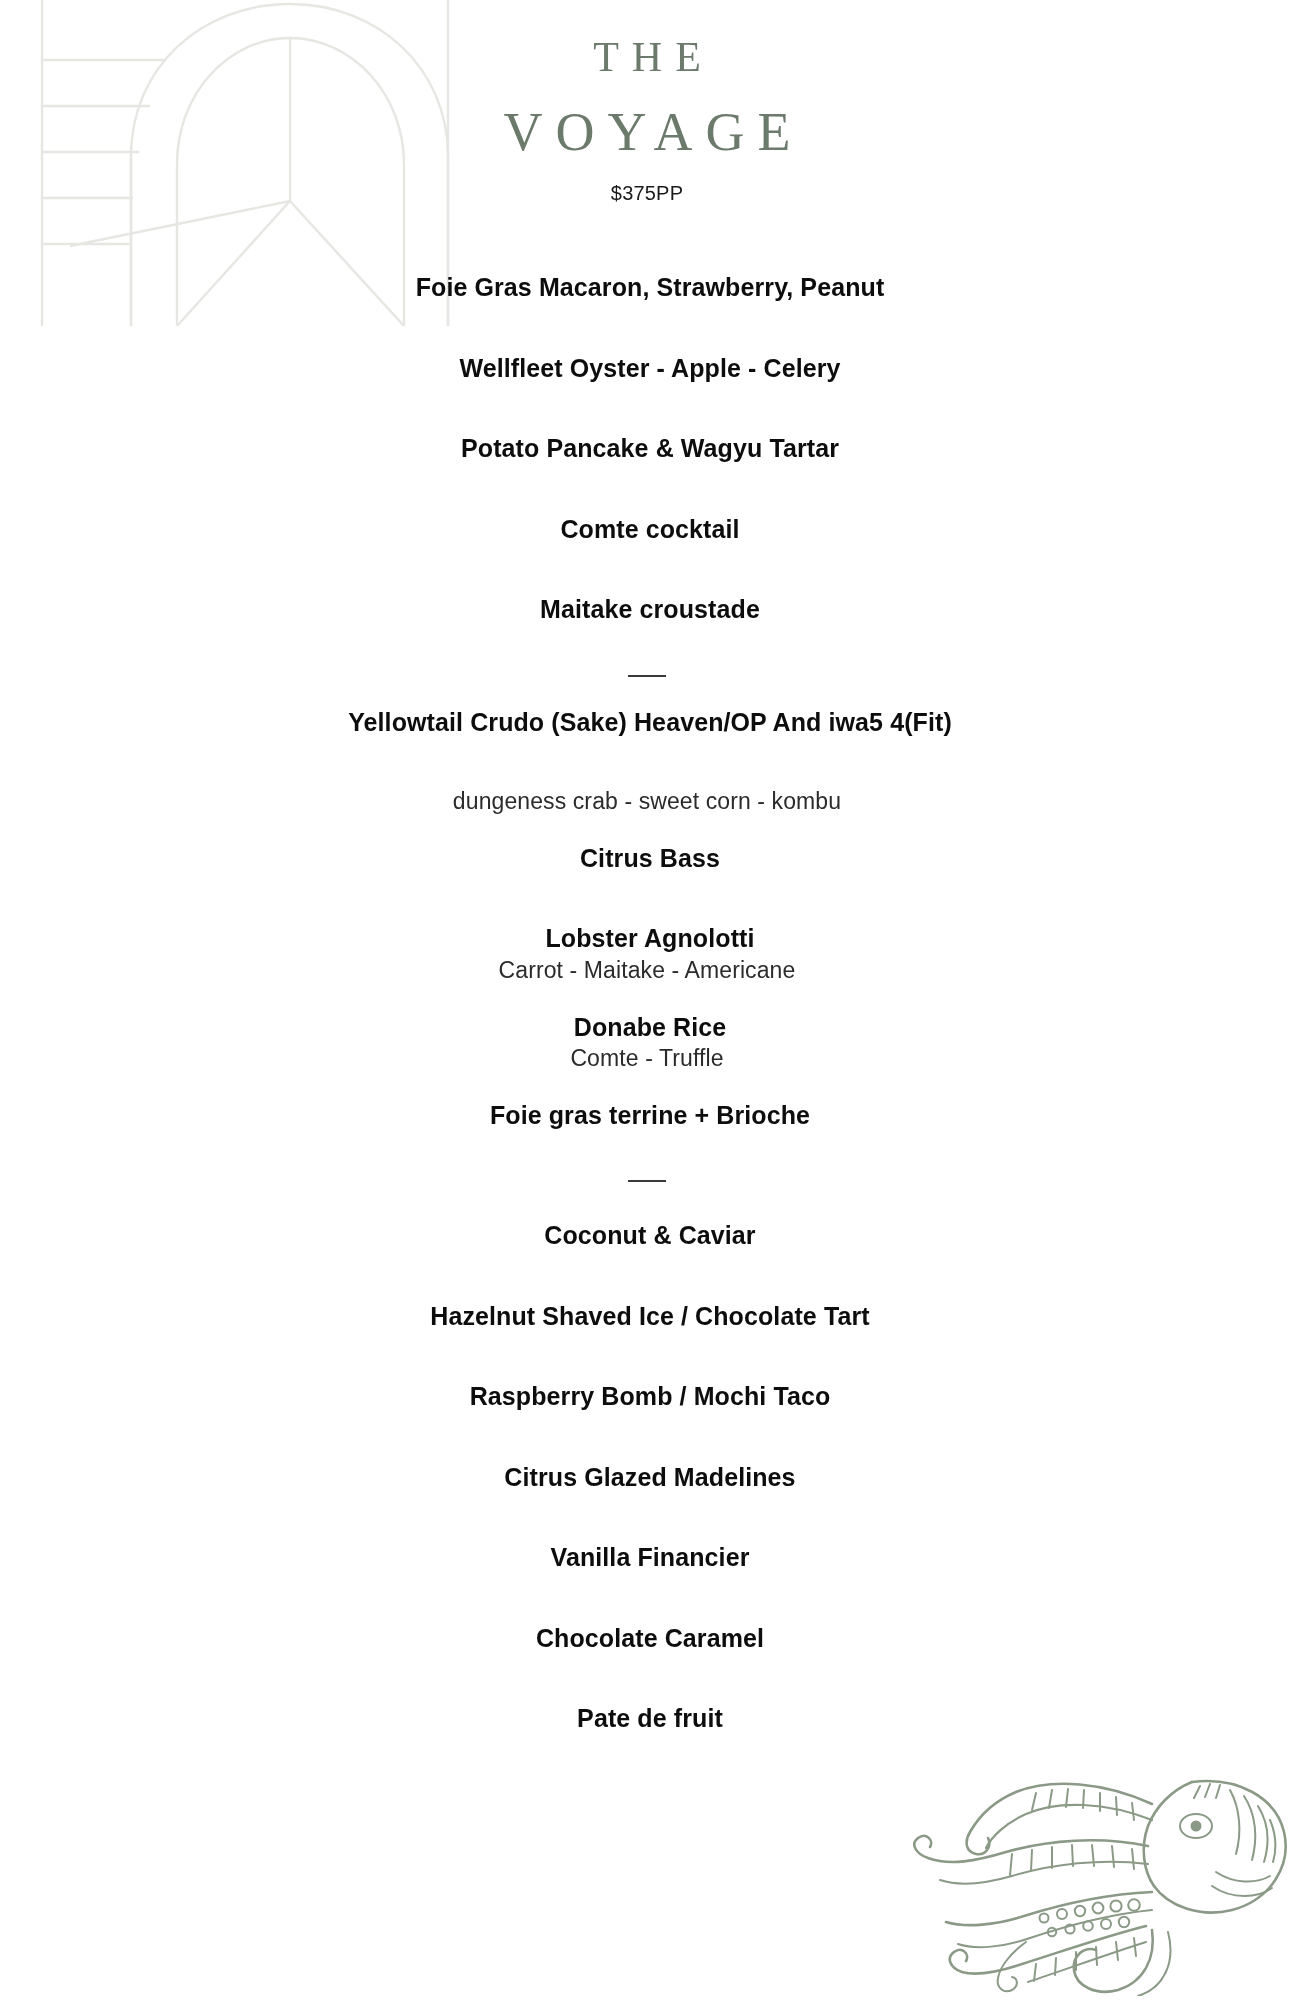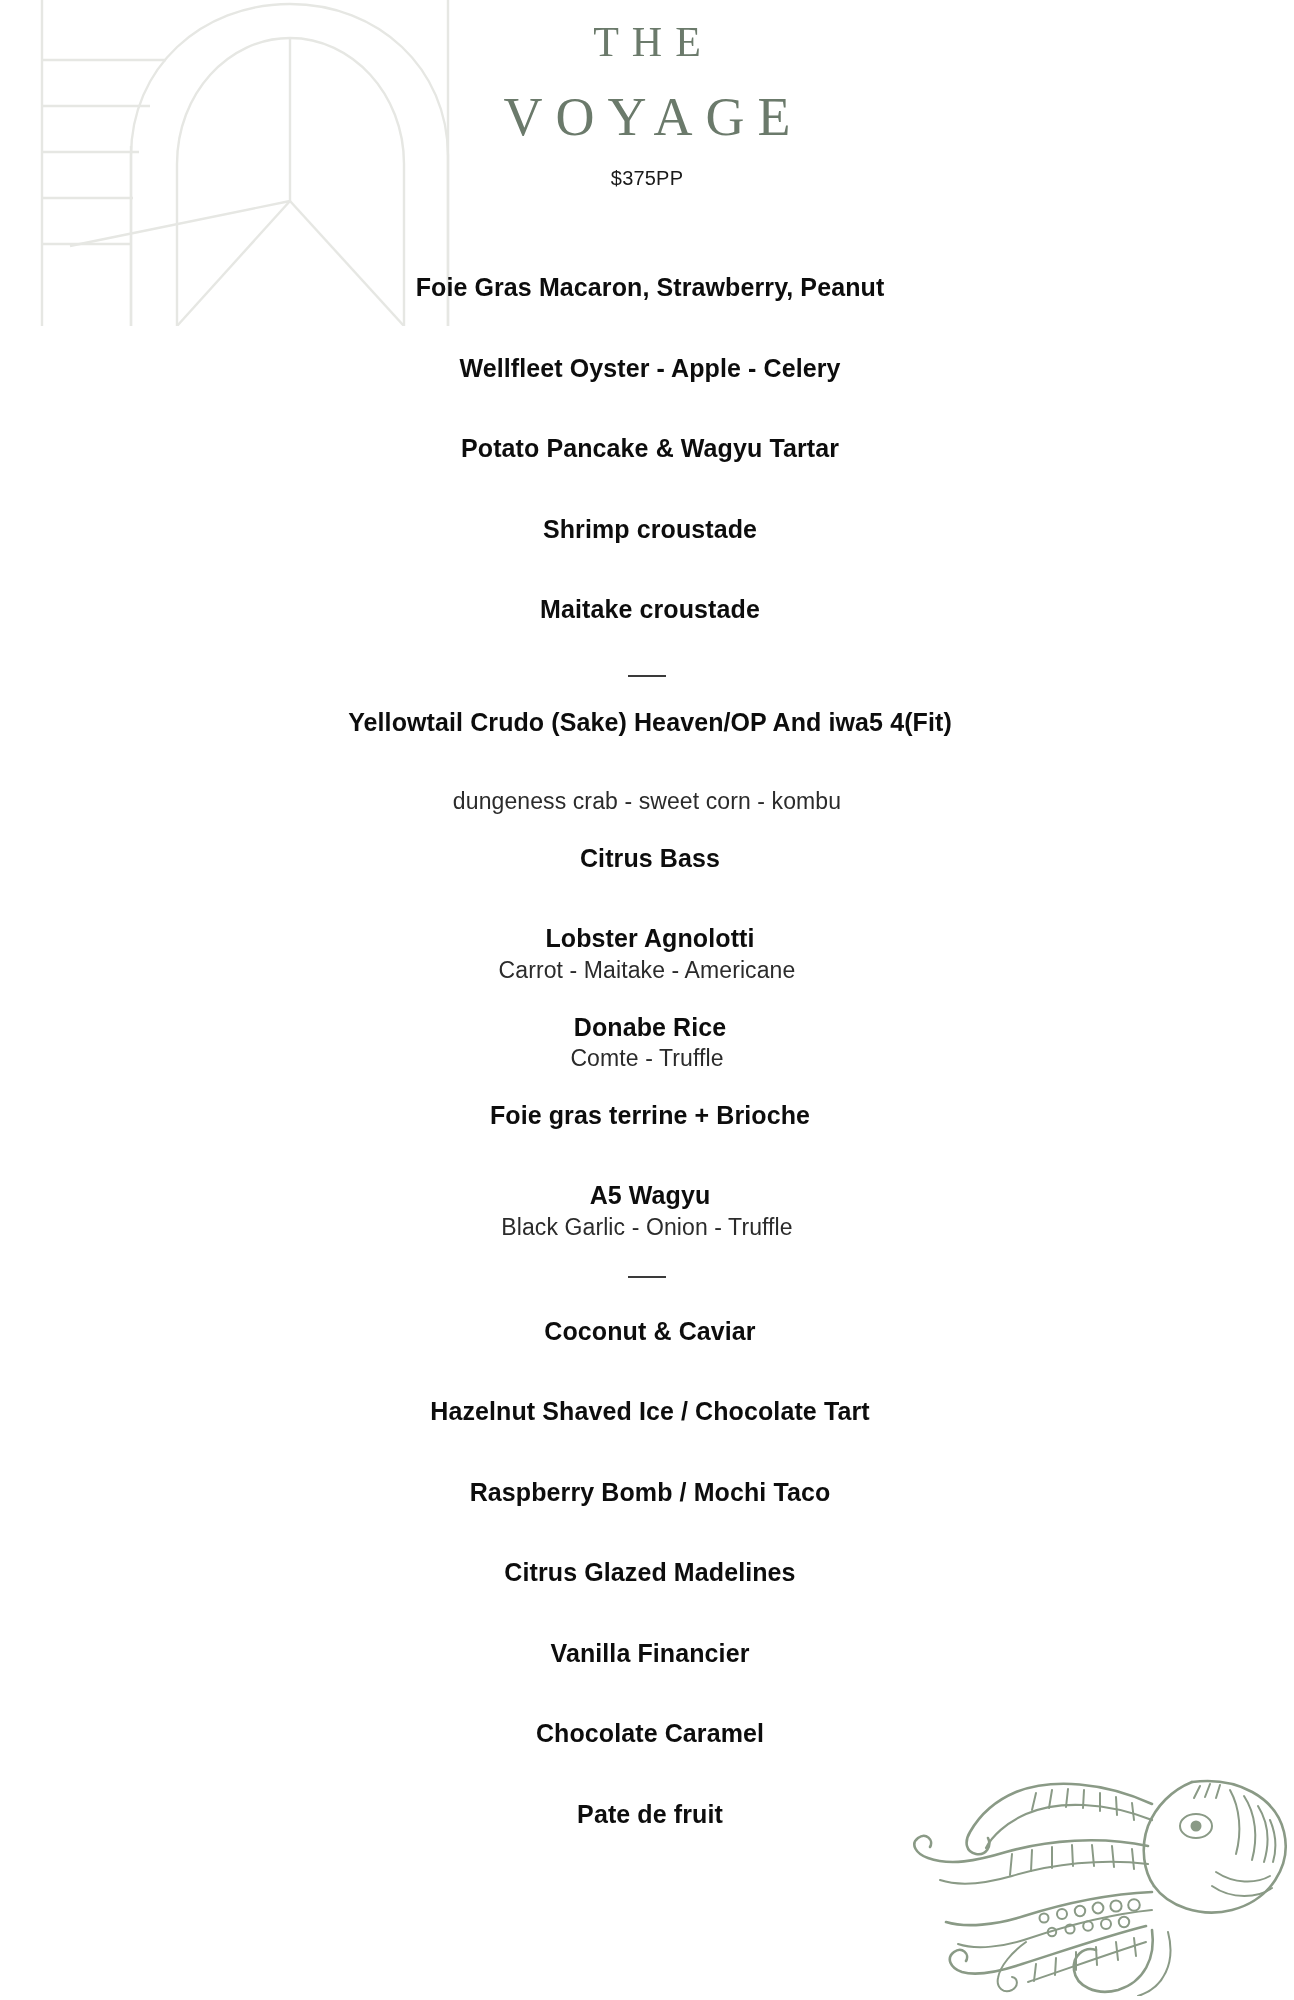--- a/index.html
+++ b/index.html
@@ -26,21 +26,21 @@
     pointer-events: none;
   }
 
   
   #header {
     position: absolute;
     left: 0;
     top: 0;
     width: 1294px;
     text-align: center;
-    padding-top: 21px;
+    padding-top: 36px;
   }
   #brand-line-1, #brand-line-2 {
     font-family: "Liberation Serif", serif;
     font-weight: 400;
     color: #6b7a6b;
     letter-spacing: 13px;
     line-height: 1.02;
     text-indent: 13px;
   }
   #brand-line-1 { font-size: 42px; }
@@ -146,21 +146,21 @@
       <div class="dish simple">
         <div class="dish-title">Foie Gras Macaron, Strawberry, Peanut</div>
       </div>
       <div class="dish simple">
         <div class="dish-title">Wellfleet Oyster - Apple - Celery</div>
       </div>
       <div class="dish simple">
         <div class="dish-title">Potato Pancake &amp; Wagyu Tartar</div>
       </div>
       <div class="dish simple">
-        <div class="dish-title">Shrimp croustade</div>
+        <div class="dish-title">Comte cocktail</div>
       </div>
       <div class="dish simple">
         <div class="dish-title">Maitake croustade</div>
       </div>
     </div>
     <div class="divider"></div>
     <div class="course c2">
       <div class="dish simple">
         <div class="dish-title">Yellowtail Crudo (Sake) Heaven/OP And iwa5 4(Fit)</div>
       </div>
@@ -173,24 +173,20 @@
       <div class="dish withsub">
         <div class="dish-title">Lobster Agnolotti</div>
         <div class="dish-sub">Carrot - Maitake - Americane</div>
       </div>
       <div class="dish withsub">
         <div class="dish-title">Donabe Rice</div>
         <div class="dish-sub">Comte - Truffle</div>
       </div>
       <div class="dish simple">
         <div class="dish-title">Foie gras terrine + Brioche</div>
-      </div>
-      <div class="dish withsub">
-        <div class="dish-title">A5 Wagyu</div>
-        <div class="dish-sub">Black Garlic - Onion - Truffle</div>
       </div>
     </div>
     <div class="divider d2"></div>
     <div class="course c3">
       <div class="dish simple">
         <div class="dish-title">Coconut &amp; Caviar</div>
       </div>
       <div class="dish simple">
         <div class="dish-title">Hazelnut Shaved Ice / Chocolate Tart</div>
       </div>

